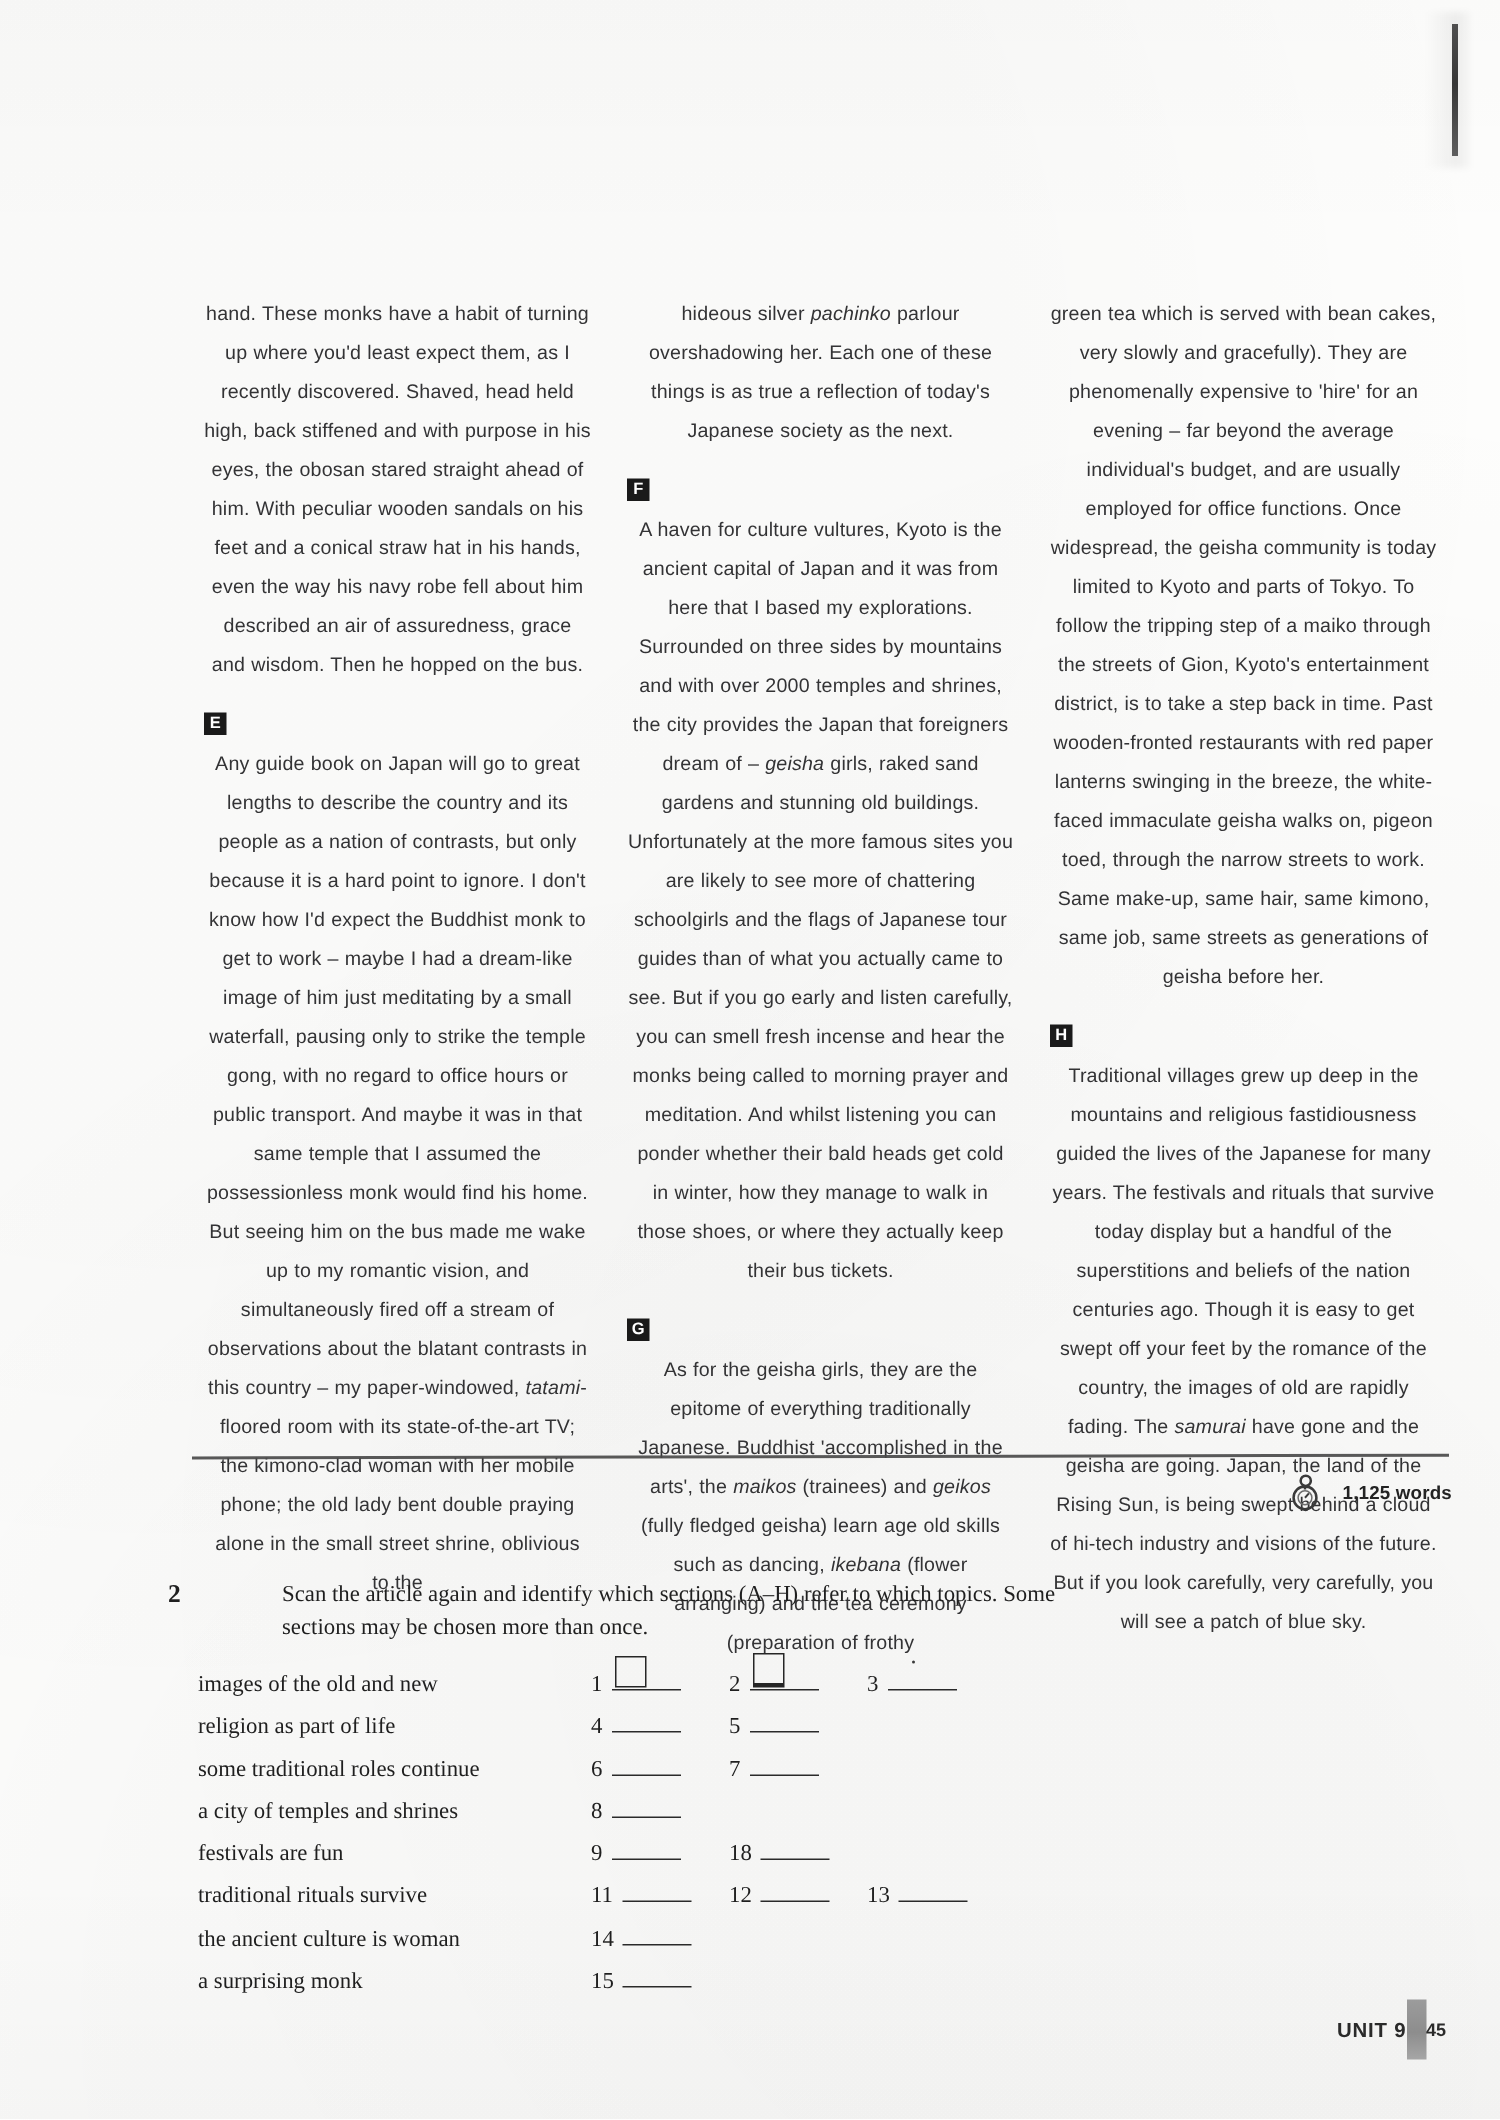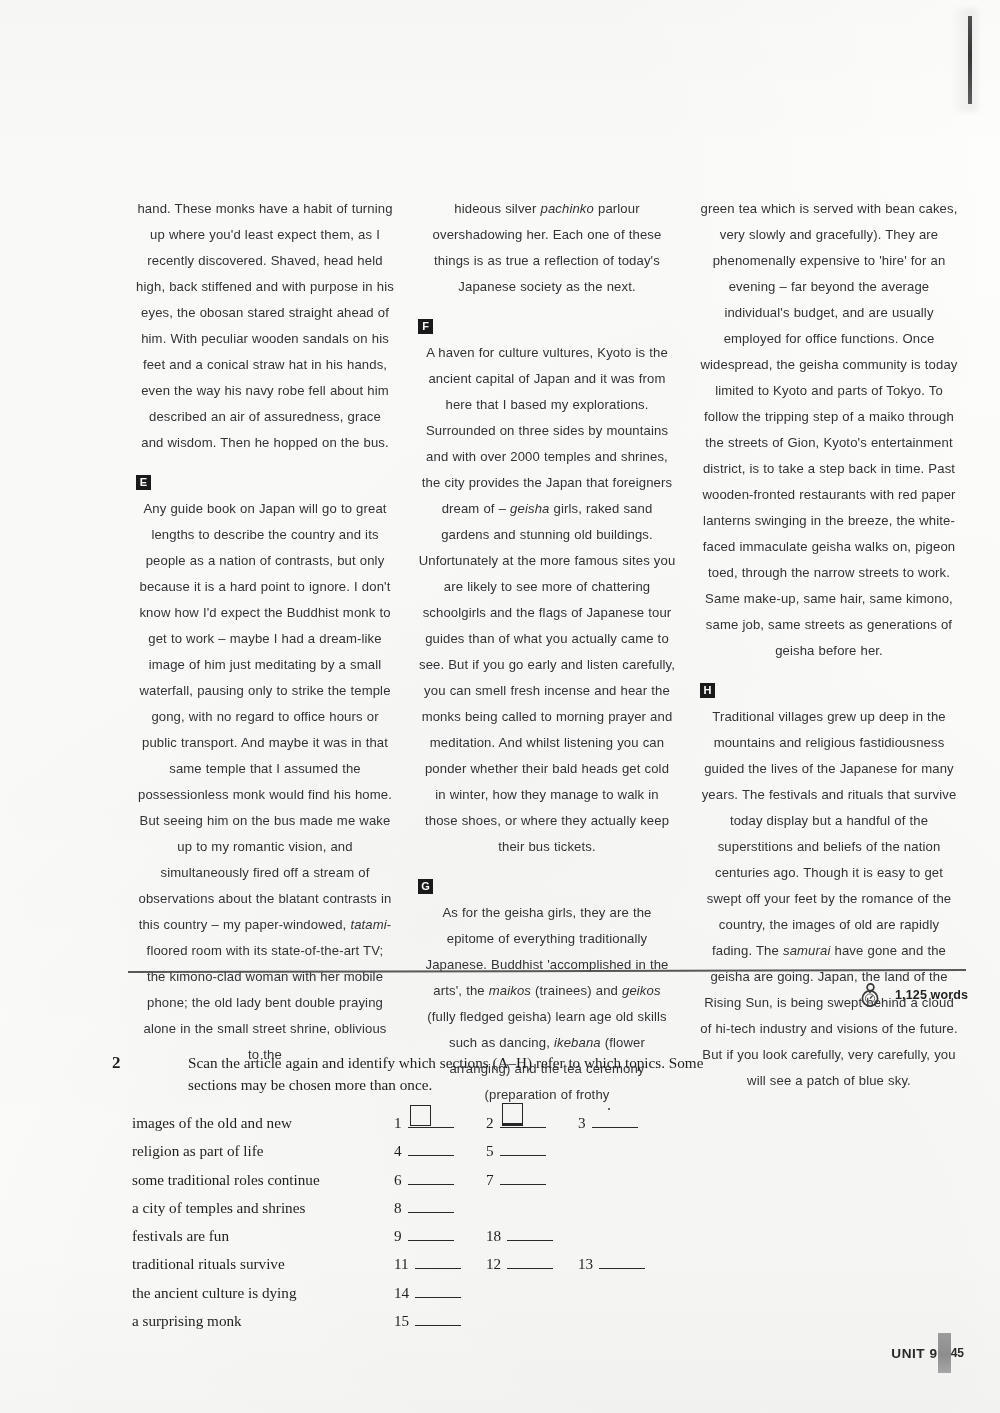--- a/index.html
+++ b/index.html
@@ -319,21 +319,21 @@
             <td class="slot-cell"><span class="slot-num">18</span><span class="slot-line"></span></td>
             <td class="slot-cell"></td>
           </tr>
           <tr>
             <td class="topic-label">traditional rituals survive</td>
             <td class="slot-cell"><span class="slot-num">11</span><span class="slot-line"></span></td>
             <td class="slot-cell"><span class="slot-num">12</span><span class="slot-line"></span></td>
             <td class="slot-cell"><span class="slot-num">13</span><span class="slot-line"></span></td>
           </tr>
           <tr>
-            <td class="topic-label">the ancient culture is dying</td>
+            <td class="topic-label">the ancient culture is woman</td>
             <td class="slot-cell"><span class="slot-num">14</span><span class="slot-line"></span></td>
             <td class="slot-cell"></td>
             <td class="slot-cell"></td>
           </tr>
           <tr>
             <td class="topic-label">a surprising monk</td>
             <td class="slot-cell"><span class="slot-num">15</span><span class="slot-line"></span></td>
             <td class="slot-cell"></td>
             <td class="slot-cell"></td>
           </tr>

